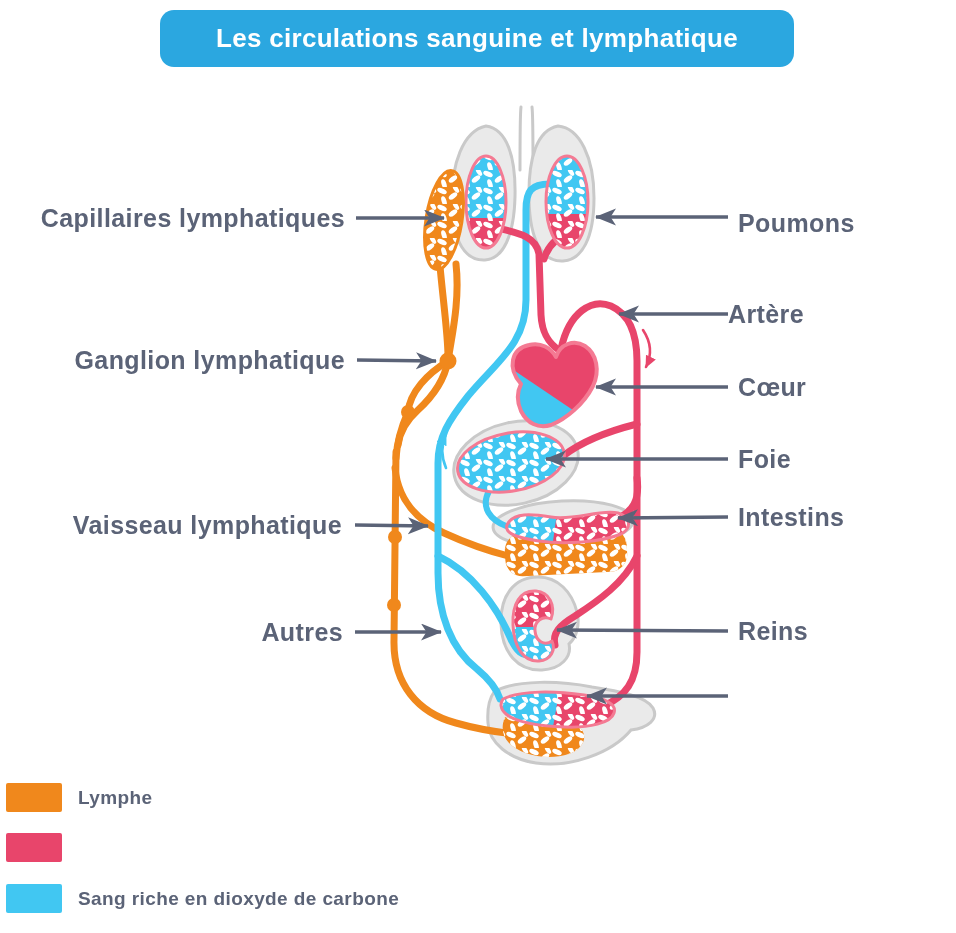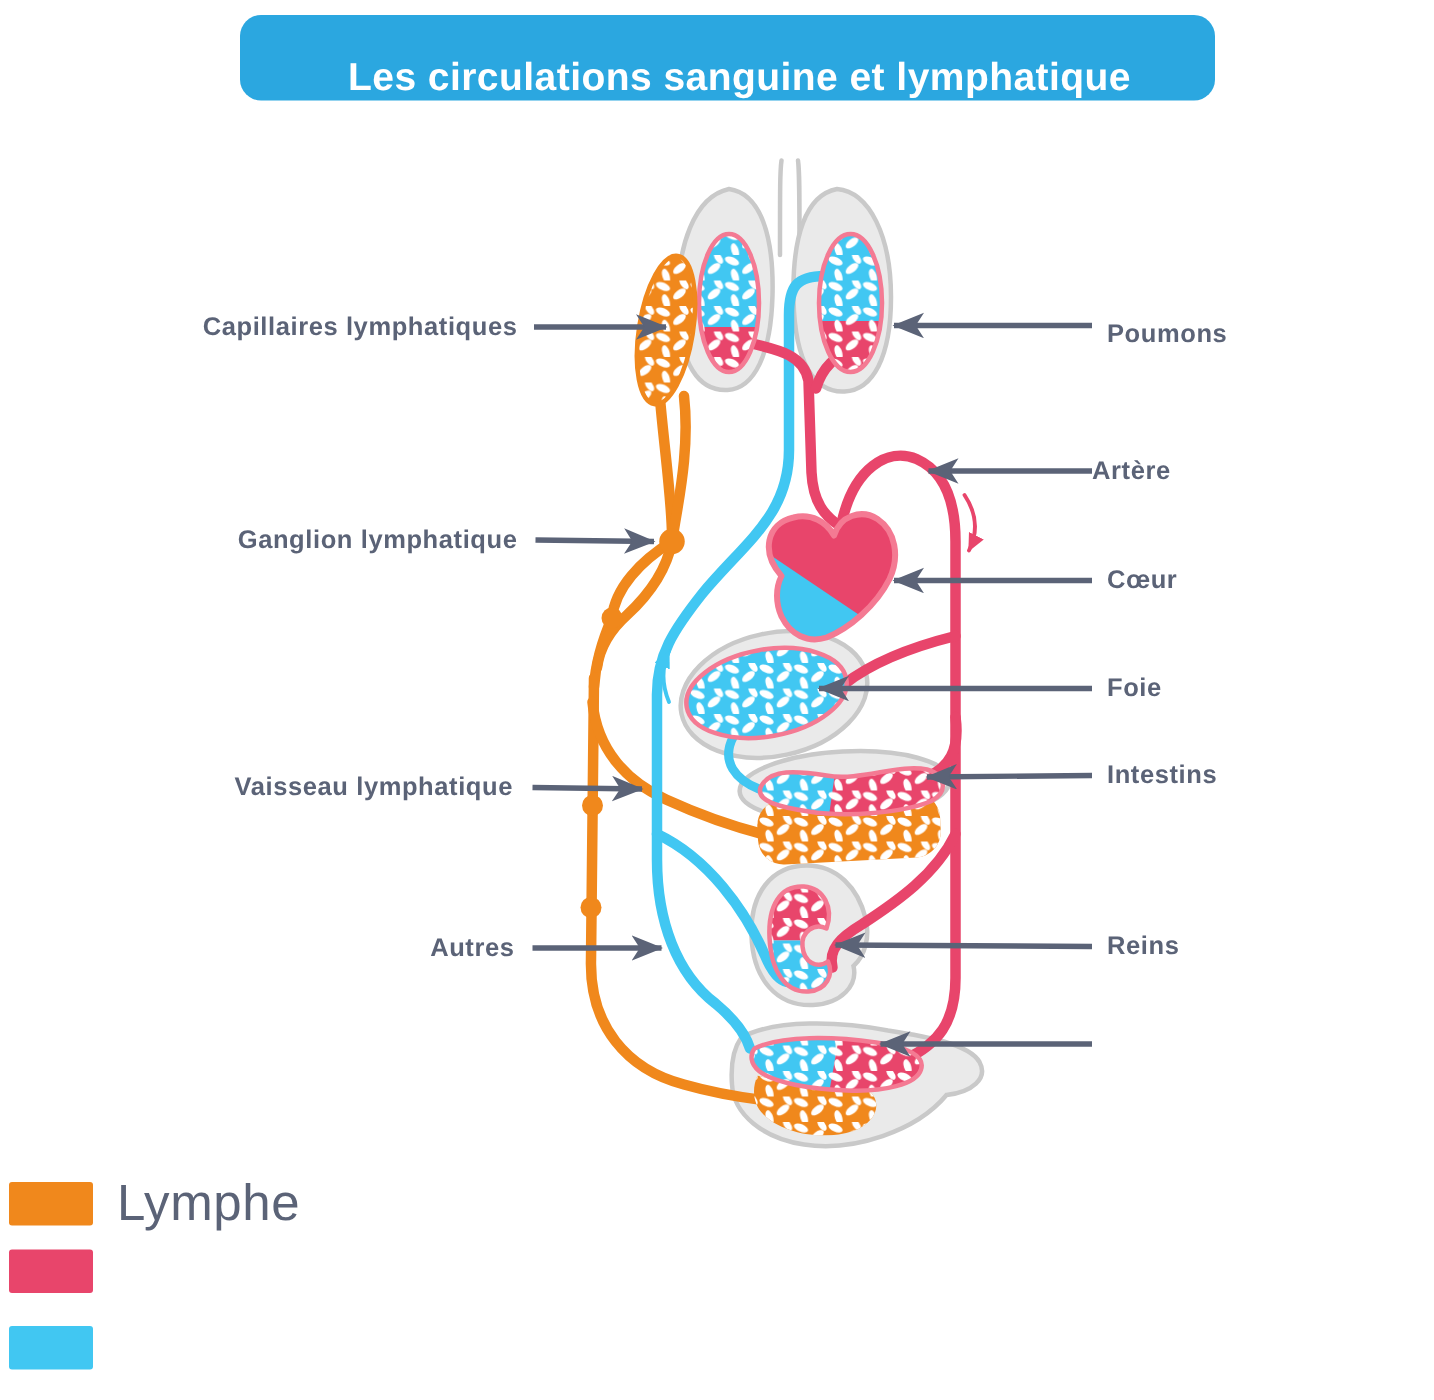--- a/index.html
+++ b/index.html
@@ -11,30 +11,30 @@
   body{
     width:956px;height:933px;position:relative;overflow:hidden;
     background:var(--background);
     font-family:"Liberation Sans","DejaVu Sans",sans-serif;
   }
   .stage{position:absolute;inset:0}
   svg{position:absolute;left:0;top:0}
   .banner{
     position:absolute;left:160px;top:10px;width:634px;height:57px;border-radius:14px;
     background:var(--banner);color:var(--banner_text);
-    display:flex;align-items:flex-end;justify-content:center;
-    font-size:26px;font-weight:700;letter-spacing:.3px;padding-left:16px;
+    display:flex;align-items:center;justify-content:center;
+    font-size:26px;font-weight:700;letter-spacing:.3px;
   }
   .lbl{
     position:absolute;transform:translateY(-50%);white-space:nowrap;
-    font-size:17px;font-weight:700;color:var(--label_text);letter-spacing:.4px;
+    font-size:25px;font-weight:700;color:var(--label_text);letter-spacing:.4px;
   }
   .legend-row{position:absolute;left:6px;display:flex;align-items:center;gap:16px}
   .swatch{width:56px;height:29px;border-radius:2px;flex:0 0 auto}
-  .legend-label{font-size:34px;font-weight:400;color:var(--label_text);letter-spacing:.4px;white-space:nowrap}
+  .legend-label{font-size:19px;font-weight:700;color:var(--label_text);letter-spacing:.4px;white-space:nowrap}
   
   .vessel{fill:none;stroke-width:7;stroke-linecap:round}
   .v6{stroke-width:6}
   .s-lymph{stroke:var(--lymph)} .s-co2{stroke:var(--co2)} .s-oxy{stroke:var(--oxygen)}
   .s-organ{stroke:var(--organ_border)} .s-accent{stroke:var(--organ_accent_border)} .s-arrow{stroke:var(--arrow)}
   .f-lymph{fill:var(--lymph)} .f-co2{fill:var(--co2)} .f-oxy{fill:var(--oxygen)}
   .f-organ{fill:var(--organ_fill)} .f-arrow{fill:var(--arrow)} .f-none{fill:none}
   .outline{fill:none;stroke-width:3;stroke-linejoin:round}
   .ptr{stroke-width:3.6}
   .thin{fill:none;stroke-width:2.6;stroke-linecap:round}
@@ -260,16 +260,17 @@
   <div>
     <div class="legend-row" style="top:783px">
       <span class="swatch" style="background: rgb(240, 136, 28);"></span>
       <span class="legend-label">Lymphe</span>
     </div>
     <div class="legend-row" style="top:833px">
       <span class="swatch" style="background: rgb(232, 69, 107);"></span>
     </div>
     <div class="legend-row" style="top:884px">
       <span class="swatch" style="background: rgb(65, 199, 242);"></span>
+      <span class="legend-label">Sang riche en dioxyde de carbone</span>
     </div>
   </div>
 
 </div>
 
 </body></html>

